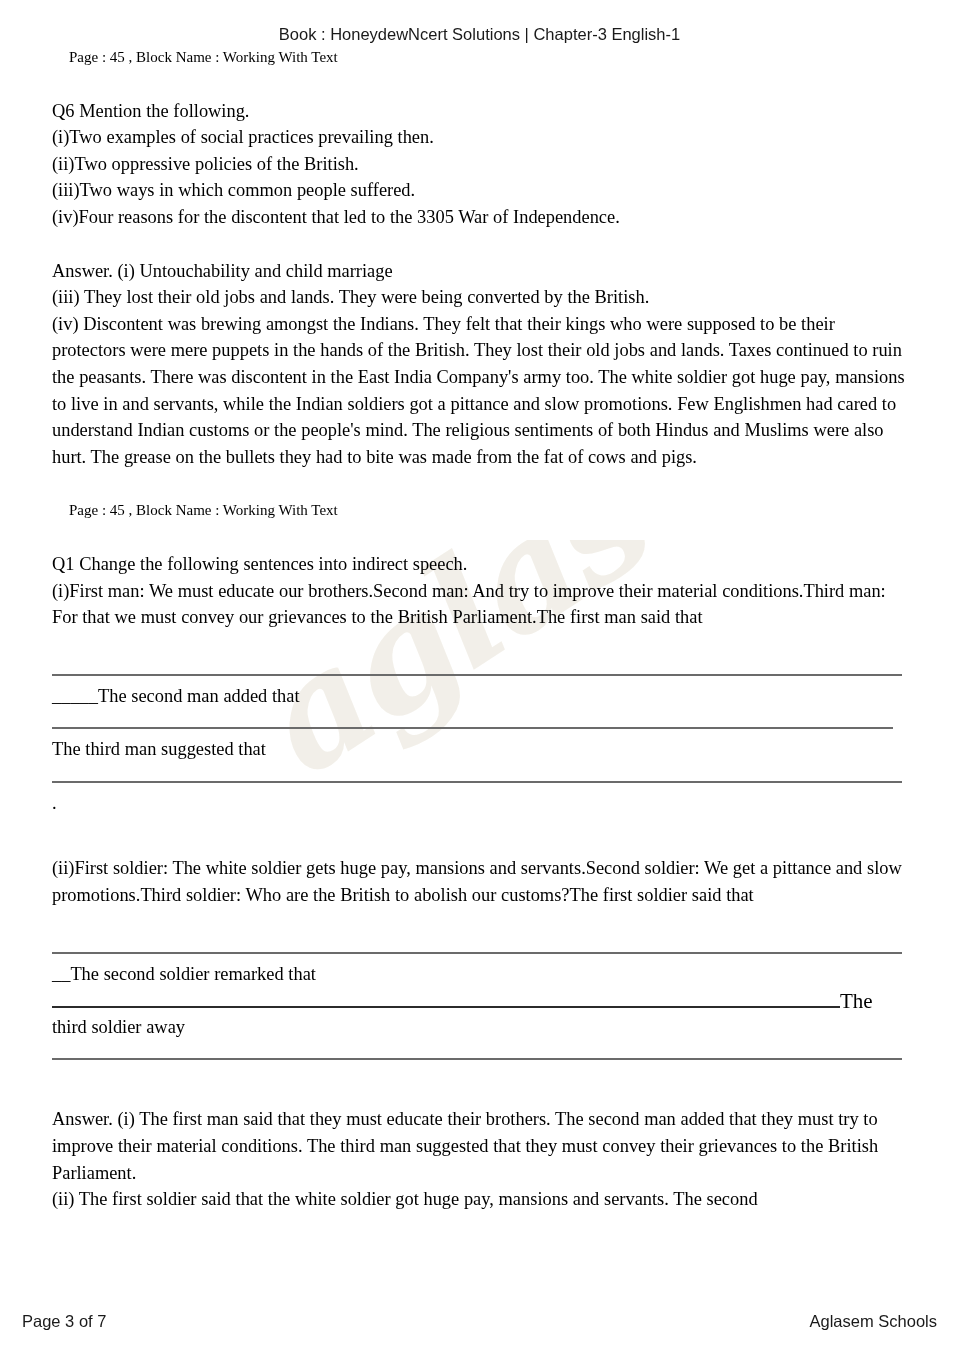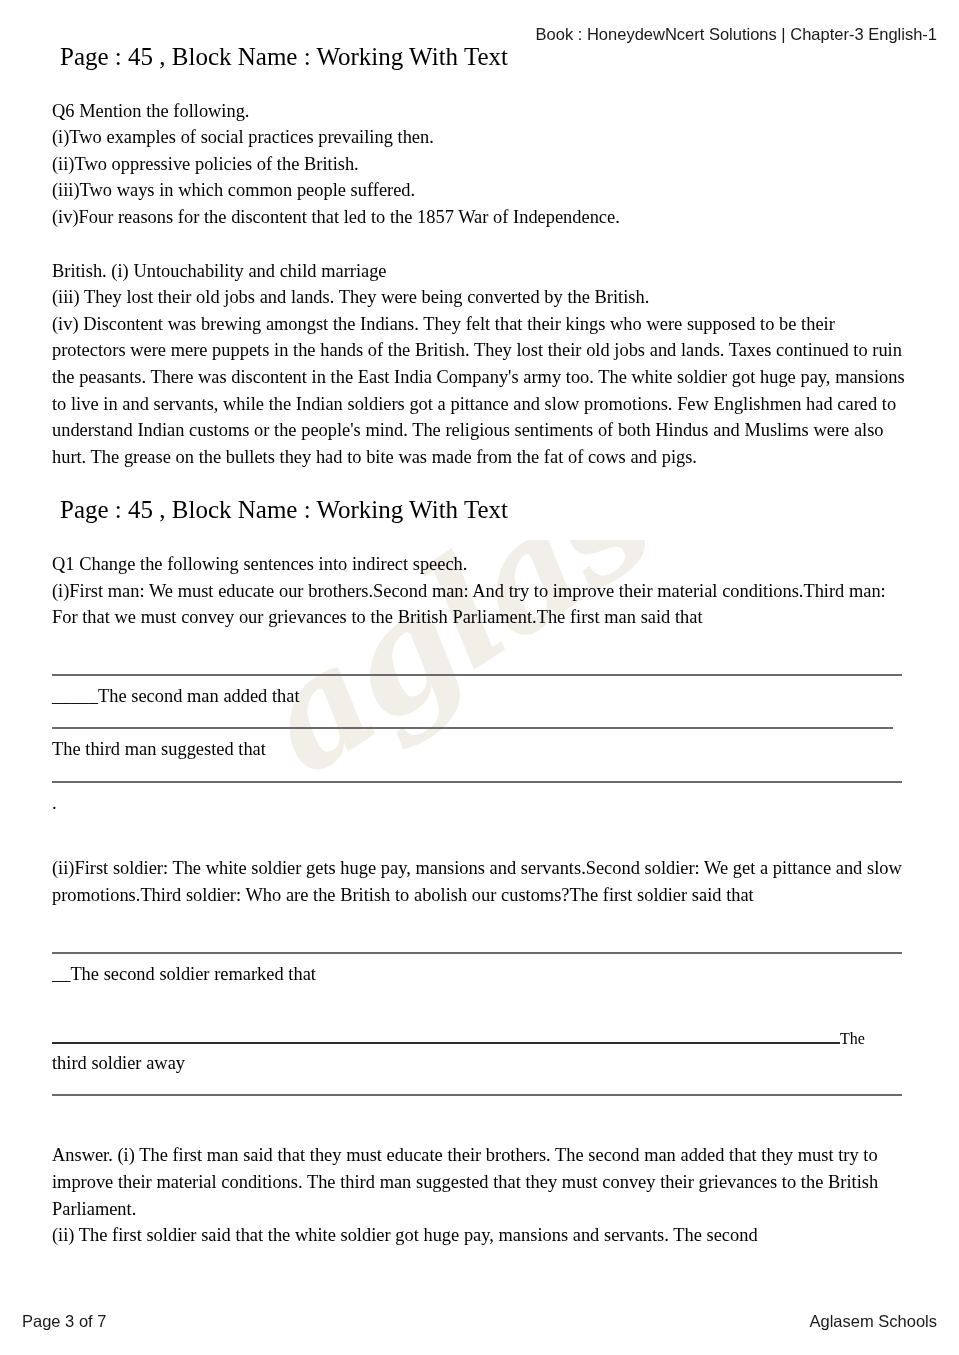--- a/index.html
+++ b/index.html
@@ -52,21 +52,21 @@
     opacity: 0.95;
   }
 
   
   .header {
     position: absolute;
     top: 24px;
     left: 22px;
     right: 22px;
     display: flex;
-    justify-content: flex-end;
+    justify-content: center;
     align-items: baseline;
     font-family: "Liberation Sans", "DejaVu Sans", sans-serif;
     font-size: 16.5px;
     line-height: 20px;
     color: #1a1a1a;
     z-index: 3;
   }
   .header-left { white-space: nowrap; }
   .header-right { white-space: nowrap; }
 
@@ -92,22 +92,22 @@
     top: 44px;
     left: 52px;
     width: 853px;
     z-index: 2;
     font-size: 18.4px;
     line-height: 26.6px;
     text-align: left;
   }
 
   .subheading {
-    margin: 0 0 0 8px;
-    font-size: 25px;
+    margin: 0 0 0 17px;
+    font-size: 15px;
     line-height: 26.6px;
   }
 
   .gap-sm { height: 26px; }
   .gap-md { height: 27px; }
   .gap-lg { height: 39px; }
 
   p.para {
     margin: 0;
     font-size: 18.4px;
@@ -129,24 +129,23 @@
     height: 2px;
     background: #6b6b6b;
   }
   .rule-full::before { width: 850px; }
   .rule-short::before { width: 841px; }
 
   
   .rule-inline {
     position: relative;
     height: 26.6px;
-    font-size: 16px;
+    font-size: 21px;
     line-height: 26.6px;
     white-space: nowrap;
-    margin-top: 36px;
   }
   .rule-inline .underline-seg {
     display: inline-block;
     width: 788px;
     border-bottom: 2px solid #2b2b2b;
     height: 18px;
     vertical-align: baseline;
   }
   .rule-inline .trail {
     display: inline-block;
@@ -175,25 +174,25 @@
   <div class="content">
 
     <div class="subheading">Page : 45 , Block Name : Working With Text</div>
 
     <div class="gap-md"></div>
 
     <p class="para">Q6 Mention the following.</p>
     <p class="para">(i)Two examples of social practices prevailing then.</p>
     <p class="para">(ii)Two oppressive policies of the British.</p>
     <p class="para">(iii)Two ways in which common people suffered.</p>
-    <p class="para">(iv)Four reasons for the discontent that led to the 1857 War of Independence.</p>
-
-    <div class="gap-md"></div>
-
-    <p class="para">British. (i) Untouchability and child marriage</p>
+    <p class="para">(iv)Four reasons for the discontent that led to the 3305 War of Independence.</p>
+
+    <div class="gap-md"></div>
+
+    <p class="para">Answer. (i) Untouchability and child marriage</p>
     <p class="para">(iii) They lost their old jobs and lands. They were being converted by the British.</p>
     <p class="para">(iv) Discontent was brewing amongst the Indians. They felt that their kings who were supposed to be their protectors were mere puppets in the hands of the British. They lost their old jobs and lands. Taxes continued to ruin the peasants. There was discontent in the East India Company's army too. The white soldier got huge pay, mansions to live in and servants, while the Indian soldiers got a pittance and slow promotions. Few Englishmen had cared to understand Indian customs or the people's mind. The religious sentiments of both Hindus and Muslims were also hurt. The grease on the bullets they had to bite was made from the fat of cows and pigs.</p>
 
     <div class="gap-md"></div>
 
     <div class="subheading">Page : 45 , Block Name : Working With Text</div>
 
     <div class="gap-md"></div>
 
     <p class="para">Q1 Change the following sentences into indirect speech.</p>

